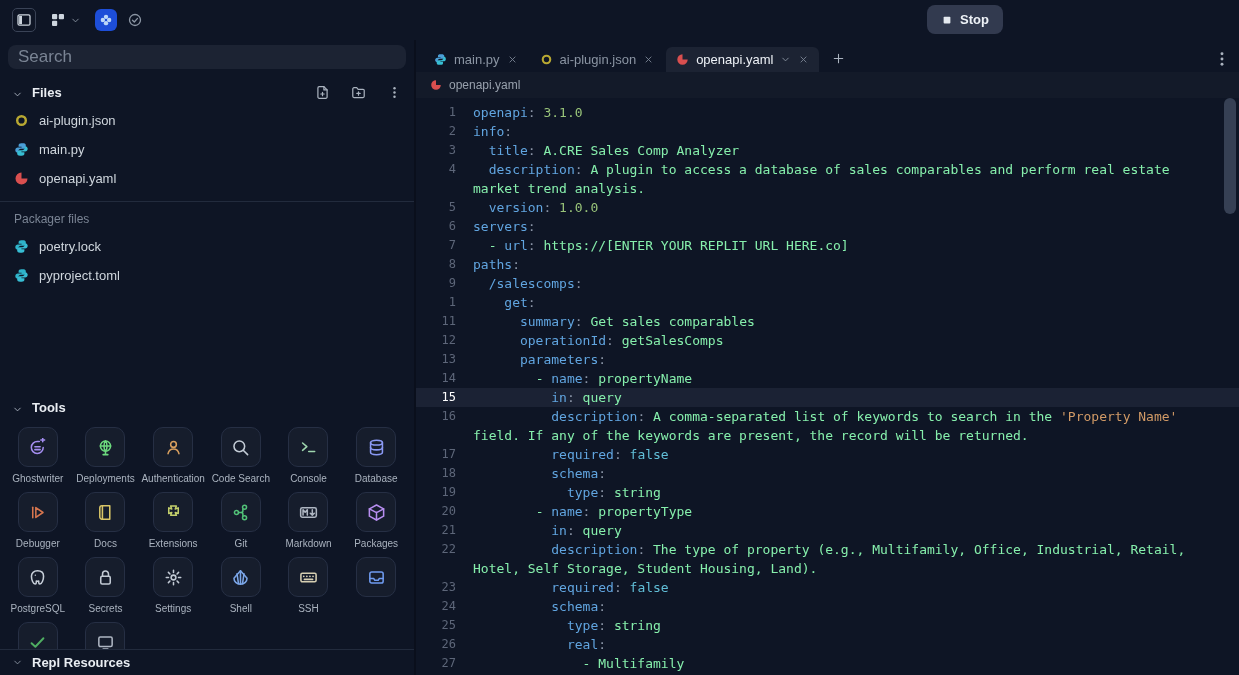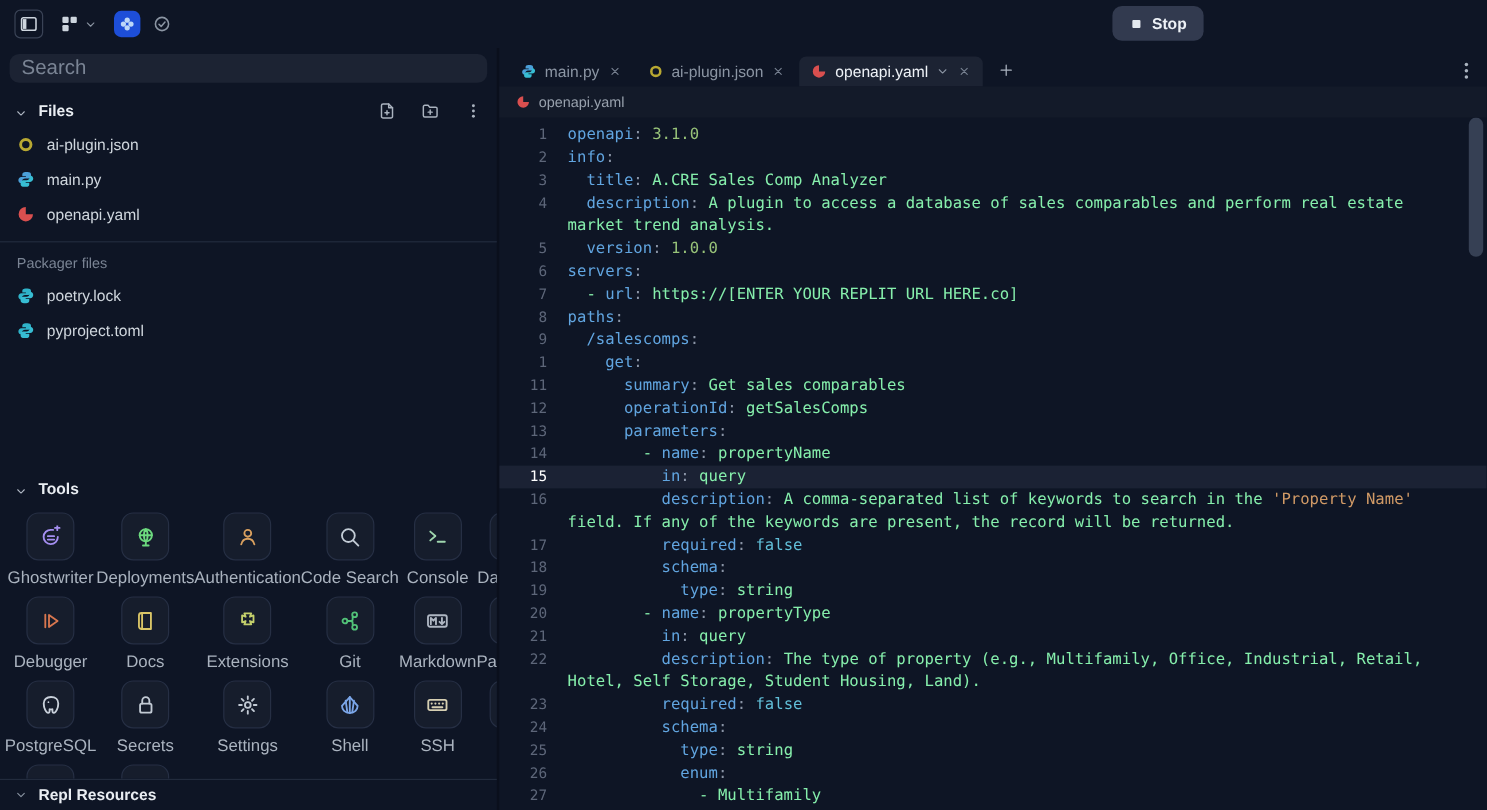--- a/index.html
+++ b/index.html
@@ -34,21 +34,21 @@
   .sec-head .spacer{flex:1}
   .sec-head .hicon{width:15px;height:15px;color:#aab3bf;margin-left:12px;cursor:pointer}
   .file-row{display:flex;align-items:center;gap:10px;height:29px;padding:0 14px;color:#cfd6dd;cursor:pointer}
   .divider{border-top:1px solid var(--border);margin:8px 0 6px}
   .subhead{padding:4px 14px 6px;font-size:12px;color:var(--dim2)}
   .flex-spacer{flex:1}
   .tools-grid{display:grid;grid-template-columns:repeat(6,1fr);row-gap:8px;padding:6px 4px 0;height:228px;overflow:hidden}
   .tool{display:flex;flex-direction:column;align-items:center;gap:6px;cursor:pointer}
   .tool-tile{width:40px;height:40px;border-radius:10px;background:#161d2c;border:1px solid #262f44;display:flex;align-items:center;justify-content:center}
   .tool-tile .icon{width:19px;height:19px}
-  .tool-label{font-size:14px;color:#aab3bf;text-align:right;white-space:nowrap}
+  .tool-label{font-size:10px;color:#aab3bf;text-align:right;white-space:nowrap}
   .repl-res{border-top:1px solid var(--border);height:26px;display:flex;align-items:center;gap:9px;padding:0 12px;font-weight:bold;color:#e9edf2;background:var(--bg)}
   
   .tabbar{height:32px;display:flex;align-items:flex-end;padding:4px 8px 0;gap:2px}
   .tab{display:flex;align-items:center;gap:7px;padding:5px 10px;border-radius:6px 6px 0 0;color:#8b95a3;cursor:pointer}
   .tab.active{background:var(--panel);color:#eef2f7}
   .tab .icon{width:13px;height:13px}
   .tab .x{width:11px;height:11px;color:#7a8494}
   .tab-plus{width:22px;height:22px;color:#aab3bf;margin:0 0 3px 6px;display:flex;align-items:center;justify-content:center;cursor:pointer}
   .tab-plus .icon{width:13px;height:13px}
   .tab-kebab{margin-left:auto;margin-bottom:4px;width:18px;height:18px;color:#aab3bf;cursor:pointer}
@@ -621,21 +621,21 @@
         <div class="code-line">
           <div class="gutter">24</div>
           <div class="lntext"><span class="tk-t">          </span><span class="tk-k">schema</span><span class="tk-p">:</span></div>
         </div>
         <div class="code-line">
           <div class="gutter">25</div>
           <div class="lntext"><span class="tk-t">            </span><span class="tk-k">type</span><span class="tk-p">: </span><span class="tk-t">string</span></div>
         </div>
         <div class="code-line">
           <div class="gutter">26</div>
-          <div class="lntext"><span class="tk-t">            </span><span class="tk-k">enum</span><span class="tk-p">:</span></div>
+          <div class="lntext"><span class="tk-t">            </span><span class="tk-k">real</span><span class="tk-p">:</span></div>
         </div>
         <div class="code-line">
           <div class="gutter">27</div>
           <div class="lntext"><span class="tk-t">              - Multifamily</span></div>
         </div>
         <div class="code-line">
           <div class="gutter">28</div>
           <div class="lntext"></div>
         </div>
       </div>

